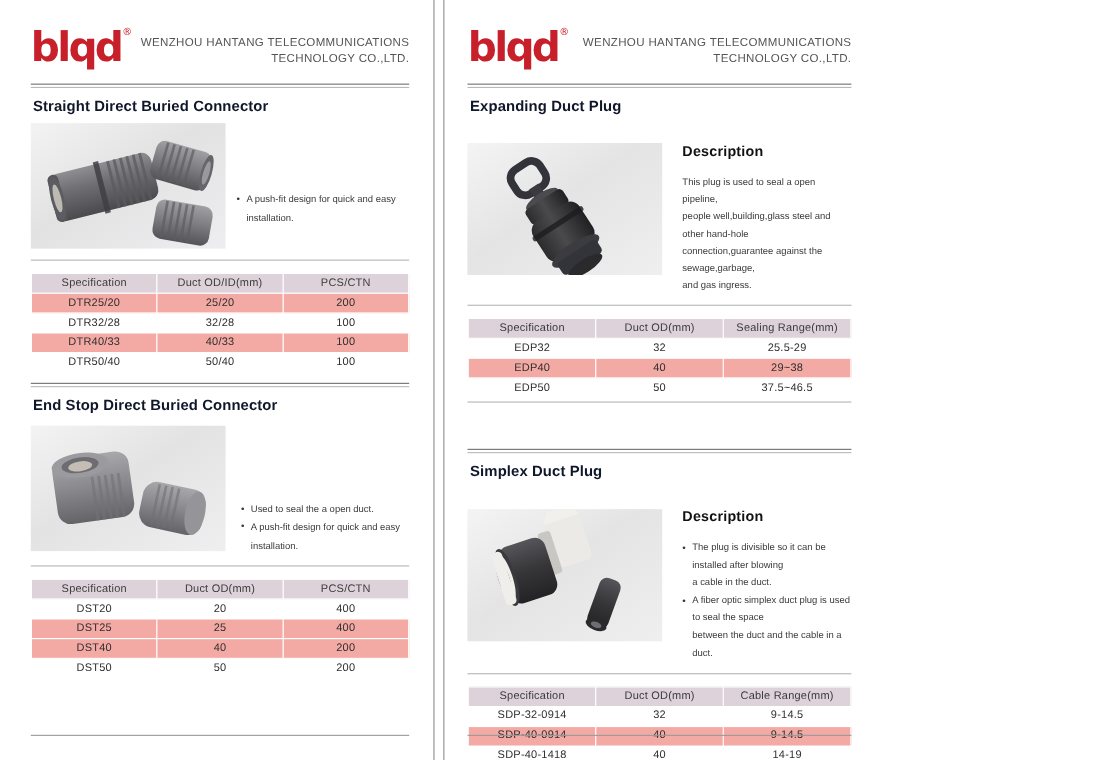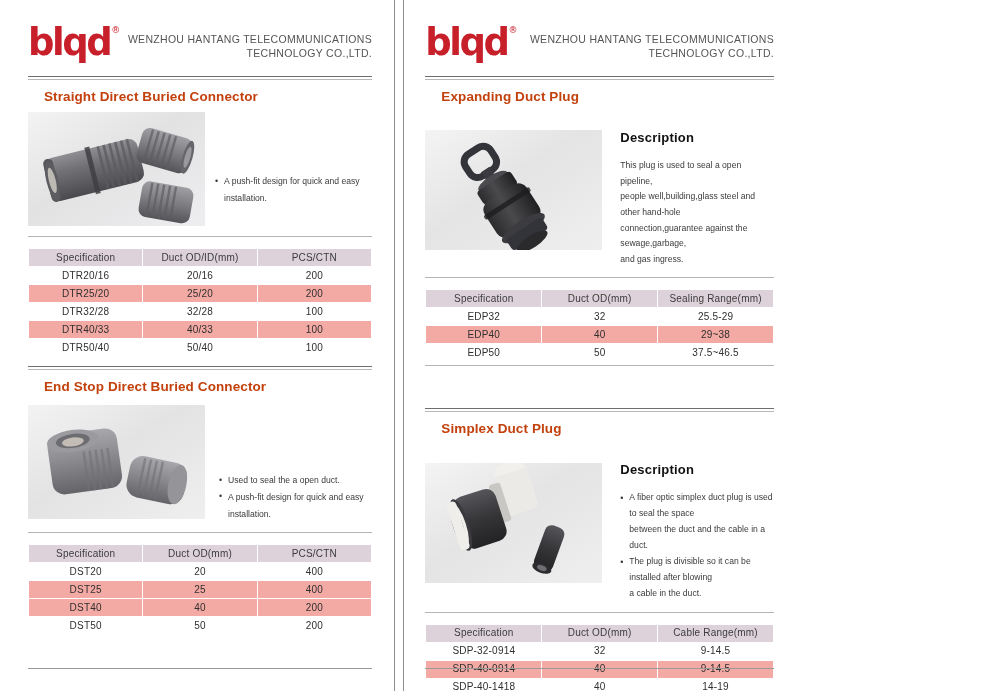--- a/index.html
+++ b/index.html
@@ -87,22 +87,22 @@
   .rule-thin {
     border-top: 1px solid #b5b5b5;
     height: 0;
     margin: 0;
   }
 
   
   .sec-title {
     font-size: 13.5px;
     font-weight: bold;
-    color: #c2410c;
-    margin: 9px 0 8px 16px;
+    color: #0f172a;
+    margin: 9px 0 8px 2px;
     letter-spacing: 0.1px;
   }
 
   .prod-block { display: flex; align-items: center; }
 
   .photo {
     position: relative;
     overflow: hidden;
     flex: none;
     background: linear-gradient(150deg, #f2f2f3 0%, #e3e3e4 42%, #efeff0 100%);
@@ -276,25 +276,20 @@
       <div class="rule-thin"></div>
       <table class="spec">
         <thead>
           <tr>
             <th>Specification</th>
             <th>Duct OD/ID(mm)</th>
             <th>PCS/CTN</th>
           </tr>
         </thead>
         <tbody>
-          <tr class="odd">
-            <td>DTR20/16</td>
-            <td>20/16</td>
-            <td>200</td>
-          </tr>
           <tr class="even">
             <td>DTR25/20</td>
             <td>25/20</td>
             <td>200</td>
           </tr>
           <tr class="odd">
             <td>DTR32/28</td>
             <td>32/28</td>
             <td>100</td>
           </tr>
@@ -523,24 +518,24 @@
             <rect x="112" y="64" width="20" height="46" rx="7" fill="url(#blk2)"></rect>
             <ellipse cx="122" cy="108" rx="10" ry="5" fill="#2b2b2e"></ellipse>
             <ellipse cx="122" cy="108" rx="5" ry="2.6" fill="#6d6d72"></ellipse>
           </g>
         </svg>
       </div>
 
       <div class="desc-col">
         <div class="desc-h">Description</div>
         <ul class="bullets">
+          <li>The plug is divisible so it can be installed after blowing
+  a cable in the duct.</li>
           <li>A fiber optic simplex duct plug is used to seal the space
   between the duct and the cable in a duct.</li>
-          <li>The plug is divisible so it can be installed after blowing
-  a cable in the duct.</li>
         </ul>
       </div>
     </div>
 
     <div class="tbl-wrap">
       <div class="rule-thin"></div>
       <table class="spec">
         <thead>
           <tr>
             <th>Specification</th>

